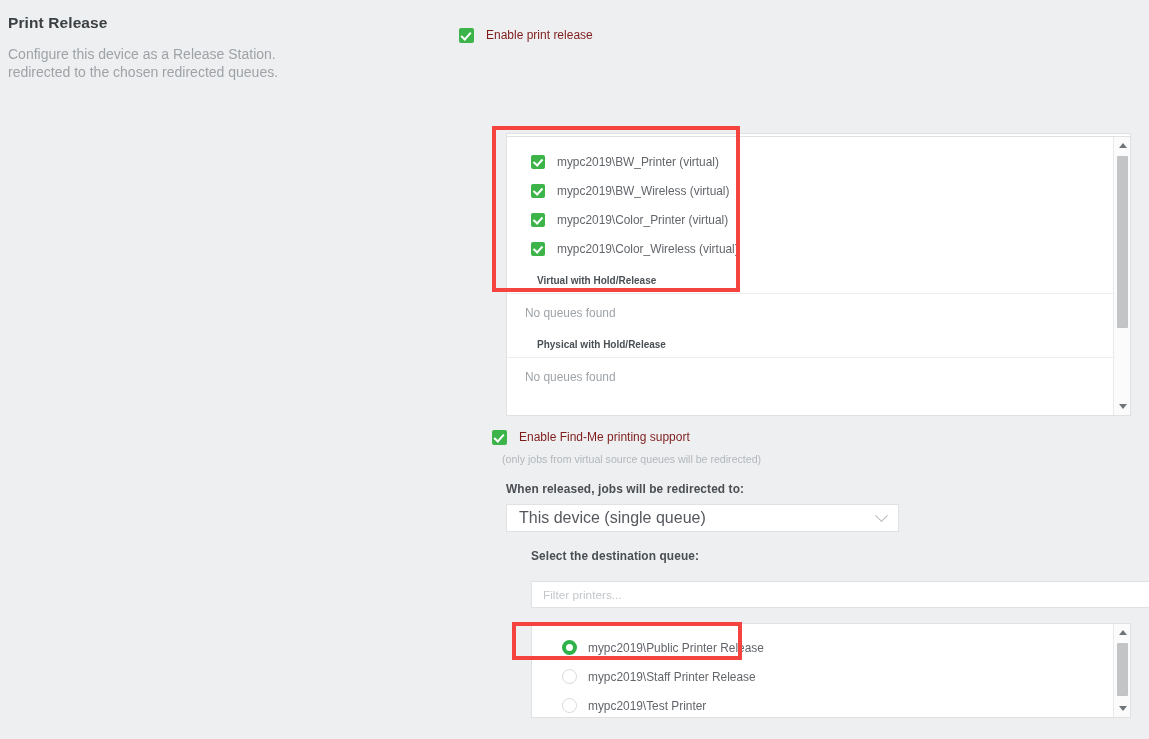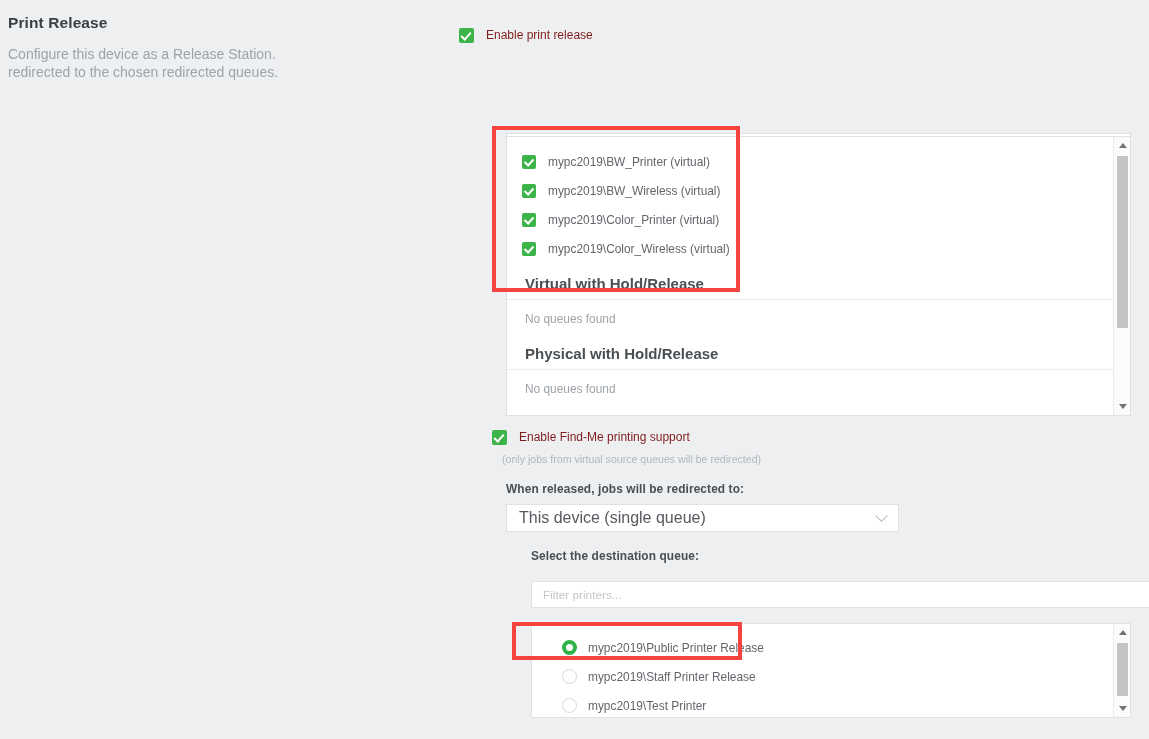--- a/index.html
+++ b/index.html
@@ -47,28 +47,28 @@
   .txt-input {
     background: #fff; border: 1px solid #dfe1e3; height: 27px;
     display: flex; align-items: center; padding: 0 11px;
     font-size: 11.8px; color: #c3c7cb;
   }
 
   .listbox {
     background: #fff; border: 1px solid #dfe1e3; position: relative; overflow: hidden;
   }
 
-  .q-item { display: flex; align-items: center; height: 29px; padding-left: 15px; }
+  .q-item { display: flex; align-items: center; height: 29px; padding-left: 24px; }
   .q-item .chk { width: 14px; height: 14px; flex-basis: 14px; }
   .q-item .chk::after { left: 3.5px; top: 2px; width: 4px; height: 7px; border-width: 0 2px 2px 0; }
   .q-text { font-size: 11.9px; color: #62666b; margin-left: 12px; white-space: nowrap; }
 
   .grp-head {
-    font-size: 15px; font-weight: bold; color: #4a4f54;
-    padding-left: 18px; padding-bottom: 7px; border-bottom: 1px solid #ecedee;
+    font-size: 10px; font-weight: bold; color: #4a4f54;
+    padding-left: 30px; padding-bottom: 7px; border-bottom: 1px solid #ecedee;
   }
   .grp-empty { font-size: 11.9px; color: #9ea3a8; padding-left: 18px; }
 
   
   .sbar {
     position: absolute; right: 0; top: 0; width: 17px; height: 100%;
     background: #fbfbfb; border-left: 1px solid #e9eaec;
   }
   .sbar-arrow {
     position: absolute; left: 0; width: 17px; height: 17px;

